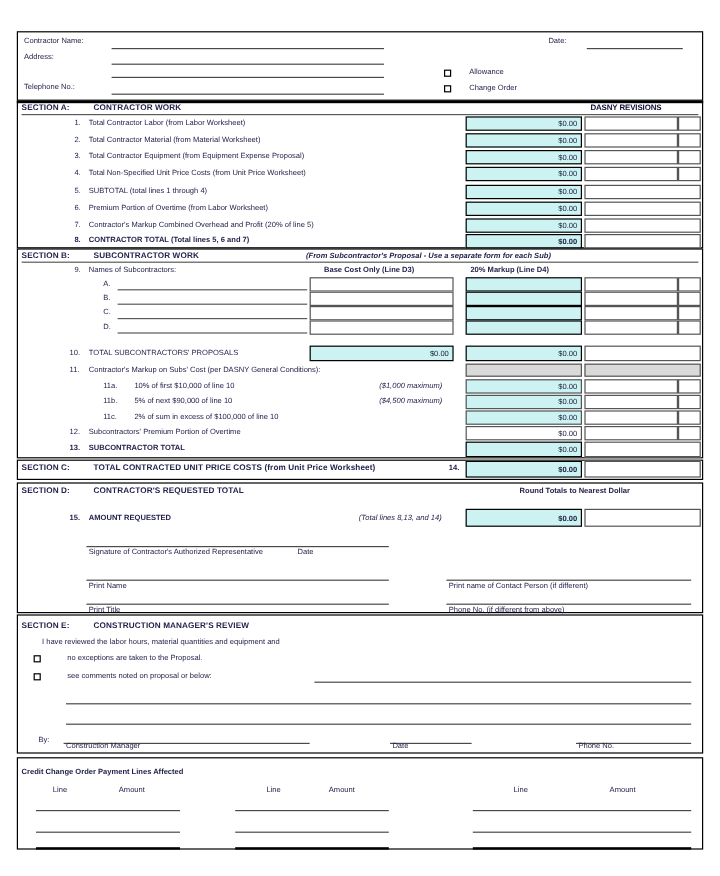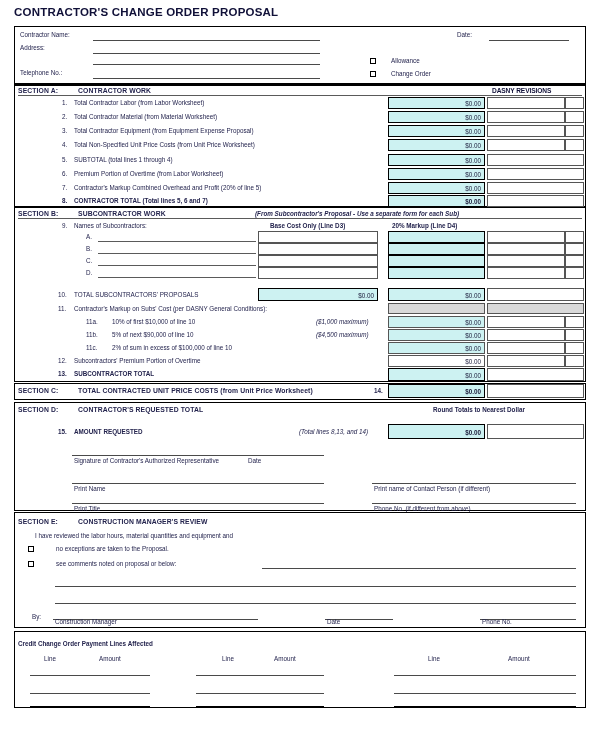--- a/index.html
+++ b/index.html
@@ -43,21 +43,20 @@
   .cellv.b{ font-weight:bold; }
 
   .hdr-rev{ position:absolute; font-size:6.6px; font-weight:bold; color:#101038; letter-spacing:-0.1px;}
   .thickline{ position:absolute; background:#000; }
 </style>
 </head>
 <body>
 
 <div class="page">
 
-  <div class="doc-title">CONTRACTOR'S CHANGE ORDER PROPOSAL</div>
 
   <div class="frame" style="left:14px; top:26px; width:572px; height:58px;"></div>
 
   <div class="lbl" style="left:20px; top:31px;">Contractor Name:</div>
   <div class="rule" style="left:93px; top:40px; width:227px;"></div>
 
   <div class="lbl" style="left:20px; top:44px;">Address:</div>
   <div class="rule" style="left:93px; top:53px; width:227px;"></div>
   <div class="rule" style="left:93px; top:64px; width:227px;"></div>
 

